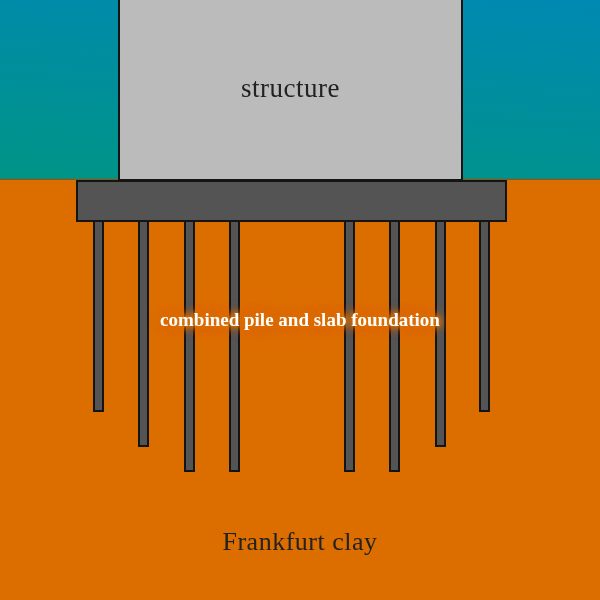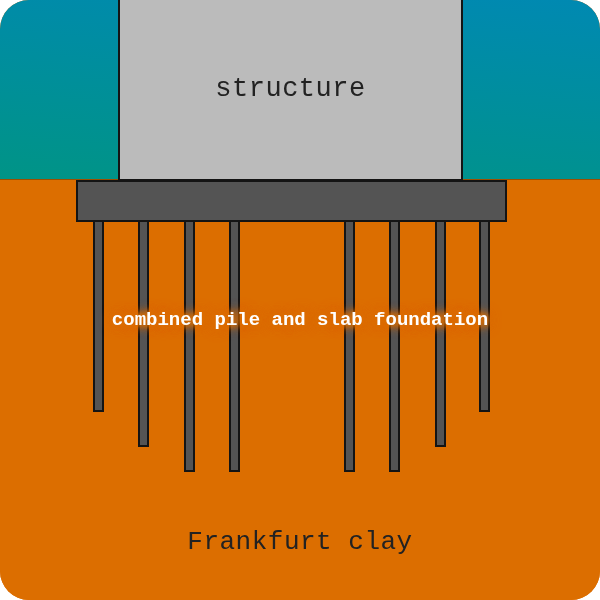--- a/index.html
+++ b/index.html
@@ -1,23 +1,22 @@
 <!DOCTYPE html>
 <html><head>
 <meta charset="utf-8">
 <style>
   html, body { margin: 0; padding: 0; }
   #scene {
     position: relative;
     width: 600px;
     height: 600px;
     overflow: hidden;
-    font-family: Liberation Mono, monospace;
+    font-family: Liberation Serif, serif;
     background: var(--soil, #dc6e00);
-    border-radius: 29px;
   }
   #sky {
     position: absolute;
     left: 0; top: 0;
     width: 600px; height: 180px;
     background: linear-gradient(185deg, var(--sky-top, #0089b2) 0%, var(--sky-bottom, #009486) 100%);
   }
   #ground {
     position: absolute;
     left: 0; top: 179px;

